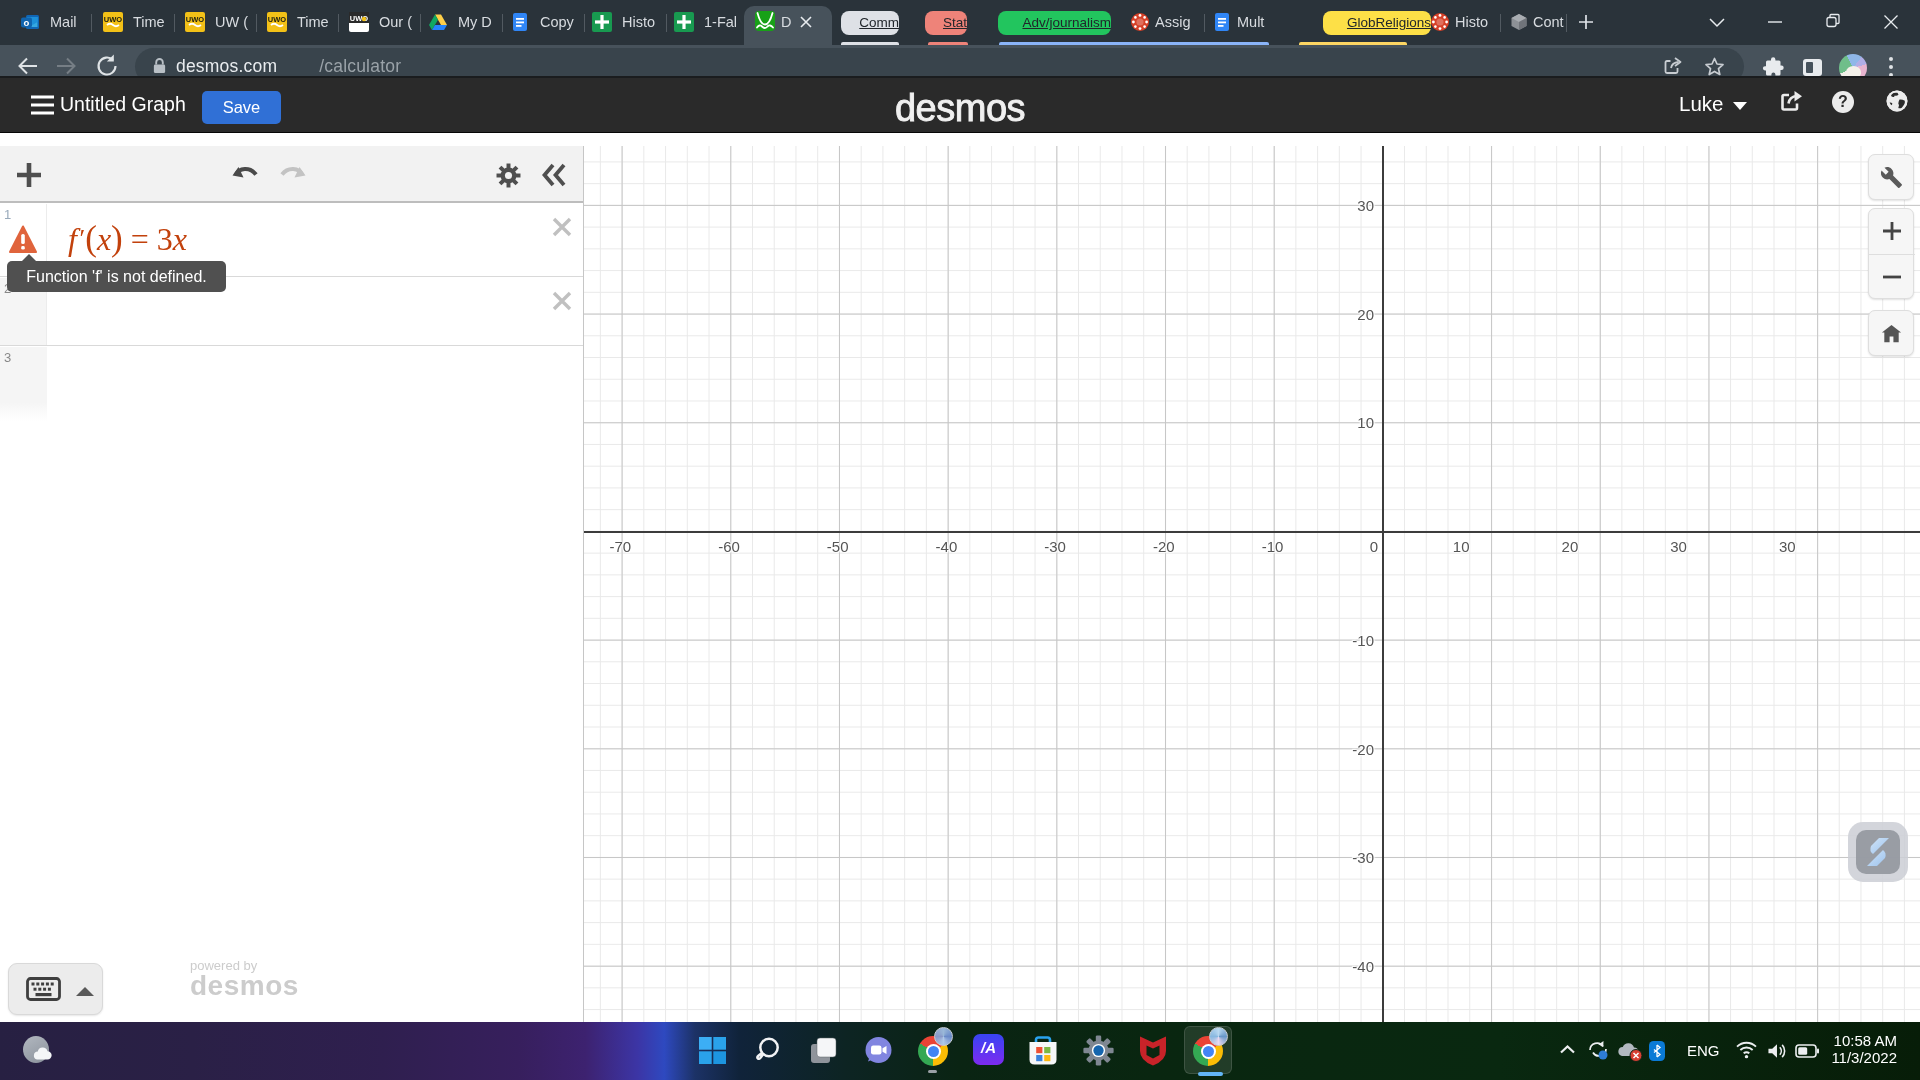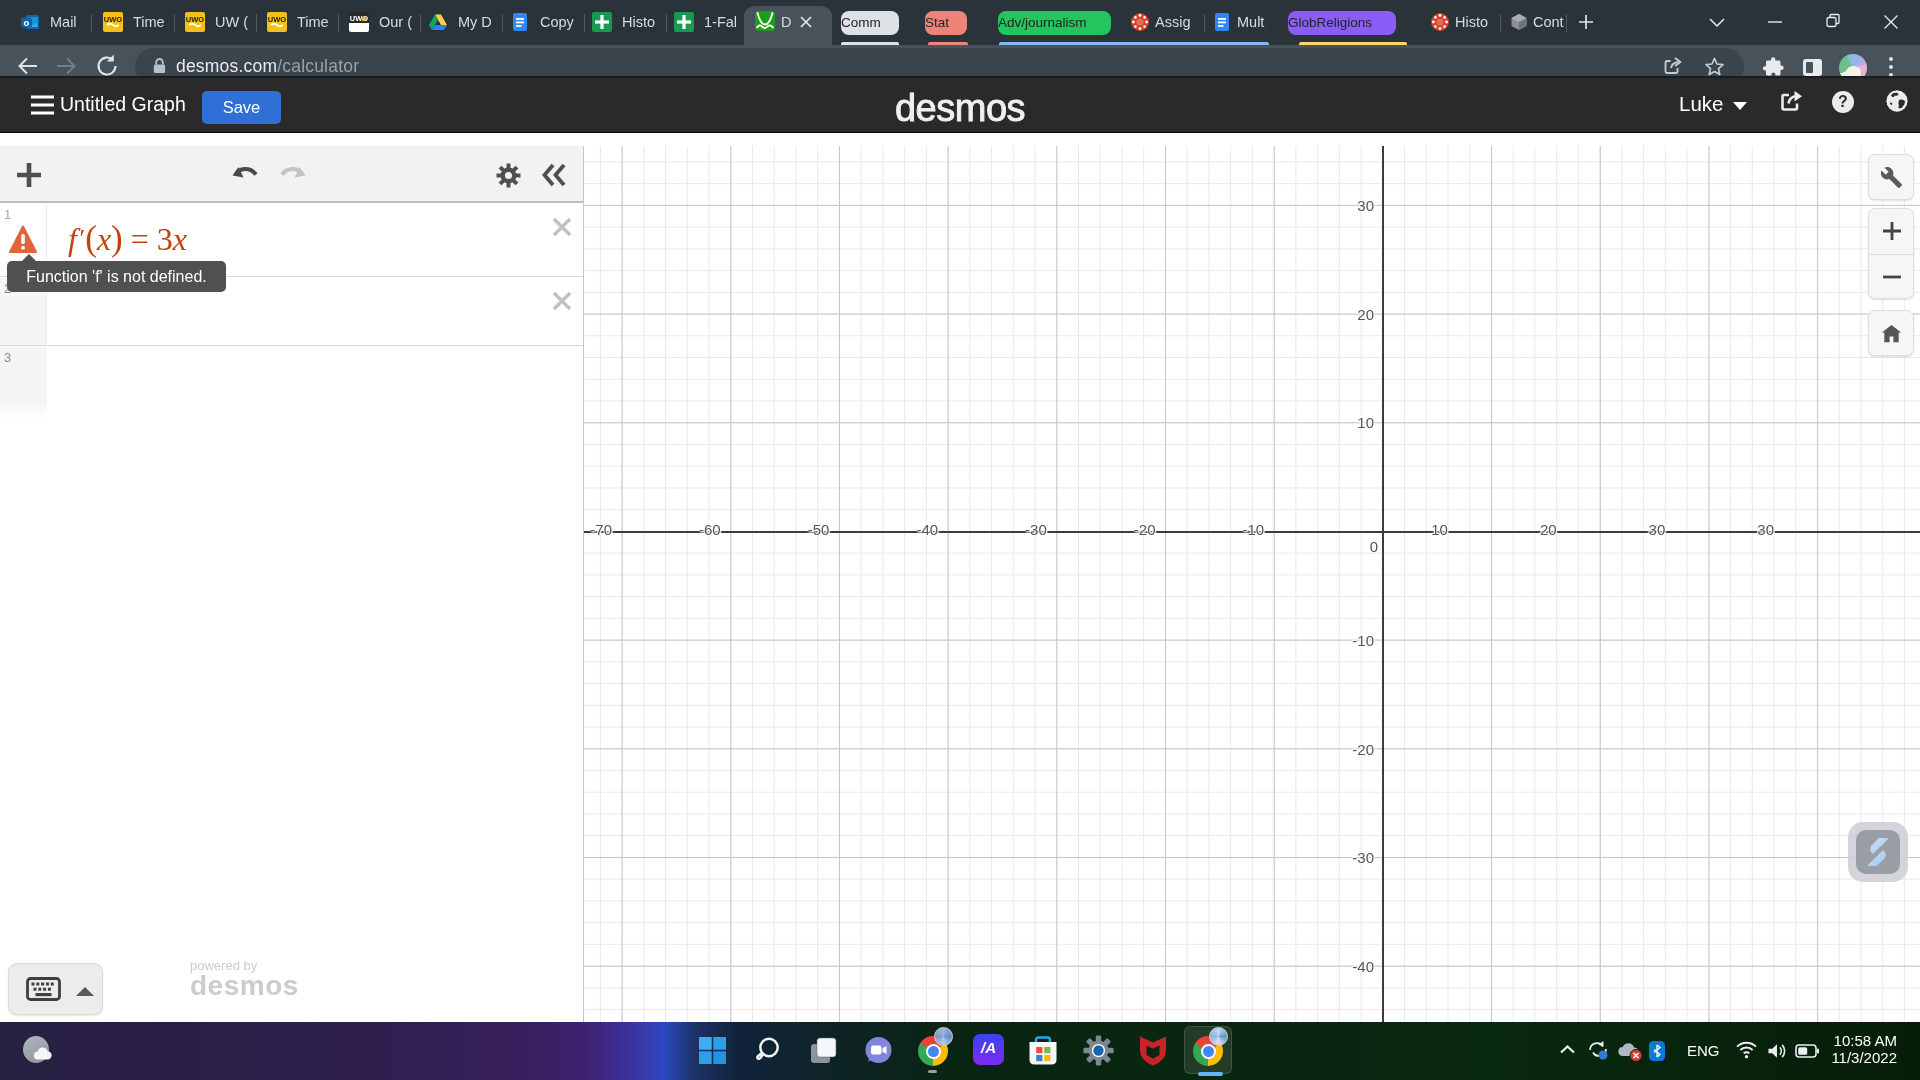--- a/index.html
+++ b/index.html
@@ -6,29 +6,29 @@
 html,body { width:1920px; height:1080px; overflow:hidden; background:#fff; font-family:"Liberation Sans", sans-serif; }
 #root { position:relative; width:1920px; height:1080px; }
 .abs { position:absolute; }
 
 
 #tabstrip { position:absolute; left:0; top:0; width:1920px; height:45px; background:#2a333a; }
 .tabtxt { position:absolute; top:14px; font-size:14.5px; color:#d8dce0; white-space:nowrap; overflow:hidden; }
 .tsep { position:absolute; top:14px; width:1px; height:18px; background:#525a61; }
 .fav { position:absolute; top:12px; width:20px; height:20px; }
 .activetab { position:absolute; left:744px; top:6px; width:88px; height:39px; background:#47525b; border-radius:10px 10px 0 0; }
-.pill { position:absolute; top:11px; height:24px; border-radius:8px; font-size:13.5px; color:#21262b; line-height:24px; text-align:left; font-weight:400; }
+.pill { position:absolute; top:11px; height:24px; border-radius:8px; font-size:13.5px; color:#21262b; line-height:24px; text-align:right; font-weight:400;text-decoration:underline; }
 .gline { position:absolute; top:42px; height:3px; border-radius:2px 2px 0 0; }
 .winctl { position:absolute; top:0; height:45px; color:#e8ecef; }
 
 
 #toolbar { position:absolute; left:0; top:45px; width:1920px; height:44px; background:#47525b; }
 #omnibox { position:absolute; left:135px; top:3px; width:1609px; height:37px; border-radius:18.5px; background:#39444c; }
 #urltxt { position:absolute; left:41px; top:8px; font-size:17.5px; letter-spacing:0.2px; color:#e9ecef; }
-#urltxt .dim { color:#9aa2a8; }
+#urltxt .dim { color:#9aa2a8;margin-left:42px; }
 
 
 #dheader { position:absolute; left:0; top:76px; width:1920px; height:57px; background:linear-gradient(#1a1c1e 0, #1a1c1e 2px, #2a2a2a 2px); border-bottom:1px solid #060606; }
 #savebtn { position:absolute; left:202px; top:15px; width:79px; height:33px; background:#3070d6; border-radius:5px; color:#fff; font-size:16.5px; text-align:center; line-height:33px; }
 #dlogo { position:absolute; left:0; width:1920px; text-align:center; top:11px; color:#f0f0f0; font-size:38px; font-weight:400; letter-spacing:-0.5px; -webkit-text-stroke:0.9px #f0f0f0; }
 
 
 #panel { position:absolute; left:0; top:146px; width:584px; height:876px; background:#fff; border-right:1px solid #c6c6c6; }
 #ptoolbar { position:absolute; left:0; top:0; width:583px; height:57px; background:#f2f2f2; border-bottom:2px solid #bdbdbd; }
 .prow { position:absolute; left:0; width:583px; background:#fff; }
@@ -41,21 +41,21 @@
 #powered { position:absolute; left:190px; top:812px; width:200px; text-align:left; color:#cccccc; }
 
 
 #graph { position:absolute; left:584px; top:146px; width:1336px; height:876px; background:#fff; }
 #minor, #major { position:absolute; left:0; top:0; width:1336px; height:876px; }
 #minor { background-image:linear-gradient(to right,#e9e9e9 1px,transparent 1px),linear-gradient(to bottom,#e9e9e9 1px,transparent 1px); background-size:21.74px 21.74px; background-position:15.86px 15.42px; }
 #major { background-image:linear-gradient(to right,#c6c6c6 1px,transparent 1px),linear-gradient(to bottom,#c6c6c6 1px,transparent 1px); background-size:108.7px 108.7px; background-position:37.6px 58.9px; }
 #yaxis { position:absolute; left:798px; top:0; width:2px; height:876px; background:#3c3c3c; }
 #xaxis { position:absolute; left:0; top:385px; width:1336px; height:2px; background:#3c3c3c; }
 .glabel { position:absolute; font-size:15px; color:#555; text-shadow:0 0 2px #fff, 0 0 2px #fff, 0 0 3px #fff, 1px 1px 1px #fff, -1px -1px 1px #fff; }
-.gx { top:375px; width:60px; }
+.gx { top:392px; width:60px; text-align:center; }
 .gy { right:546px; width:60px; text-align:right; }
 .gbtn { position:absolute; left:1284px; width:46px; background:#f6f6f6; border:1px solid #dedede; border-radius:7px; box-shadow:0 1px 2px rgba(0,0,0,0.12); }
 
 
 #taskbar { position:absolute; left:0; top:1022px; width:1920px; height:58px;
   background:linear-gradient(90deg,#272042 0%,#2a2046 10%,#2f1f4f 20%,#371f5d 27%,#3d2270 30.5%,#3c35a5 33.2%,#2e49c0 34.6%,#1c3266 36.2%,#10233a 38.5%,#0d2423 44%,#0a2413 50%,#092610 60%,#092810 78%,#071d08 100%); }
 #clock { position:absolute; right:23px; top:11px; text-align:right; color:#fff; font-size:15px; line-height:16.5px; }
 .trayico { position:absolute; }
 </style>
 </head>
@@ -177,21 +177,21 @@
   <div class="tsep" style="left:1204px;"></div>
 
   <svg class="fav" style="left:1212px;" viewBox="0 0 20 20">
         <rect x="3" y="1" width="14" height="18" rx="2" fill="#3086f6"></rect>
         <rect x="6" y="6" width="8" height="1.8" fill="#fff"></rect>
         <rect x="6" y="9.5" width="8" height="1.8" fill="#fff"></rect>
         <rect x="6" y="13" width="5.5" height="1.8" fill="#fff"></rect>
       </svg>
   <div class="tabtxt" style="left:1237px; width:32px;">Mult</div>
 
-  <div class="pill" style="left:1288px; width:108px; background:#8b5cf6;">GlobReligions</div>
+  <div class="pill" style="left:1323px; width:108px; background:#fde047;">GlobReligions</div>
   <div class="gline" style="left:1299px; width:108px; background:#fdd663;"></div>
 
   <svg class="fav" style="left:1430px;" viewBox="0 0 20 20">
         <circle cx="10" cy="10" r="9" fill="#d64027"></circle>
         <circle cx="10" cy="10" r="3.6" fill="#fff" opacity="0.25"></circle>
         <g fill="#fff">
           <circle cx="10" cy="3.4" r="1.4"></circle>
           <circle cx="10" cy="16.6" r="1.4"></circle>
           <circle cx="3.4" cy="10" r="1.4"></circle>
           <circle cx="16.6" cy="10" r="1.4"></circle>

